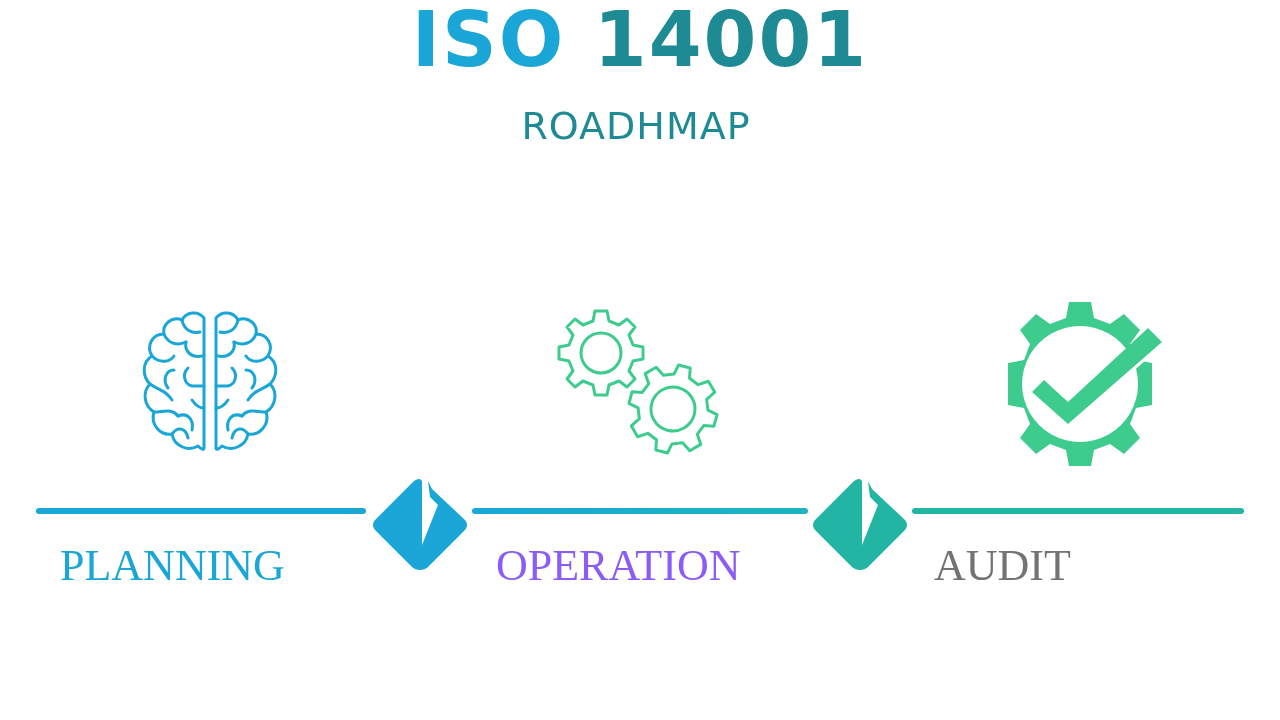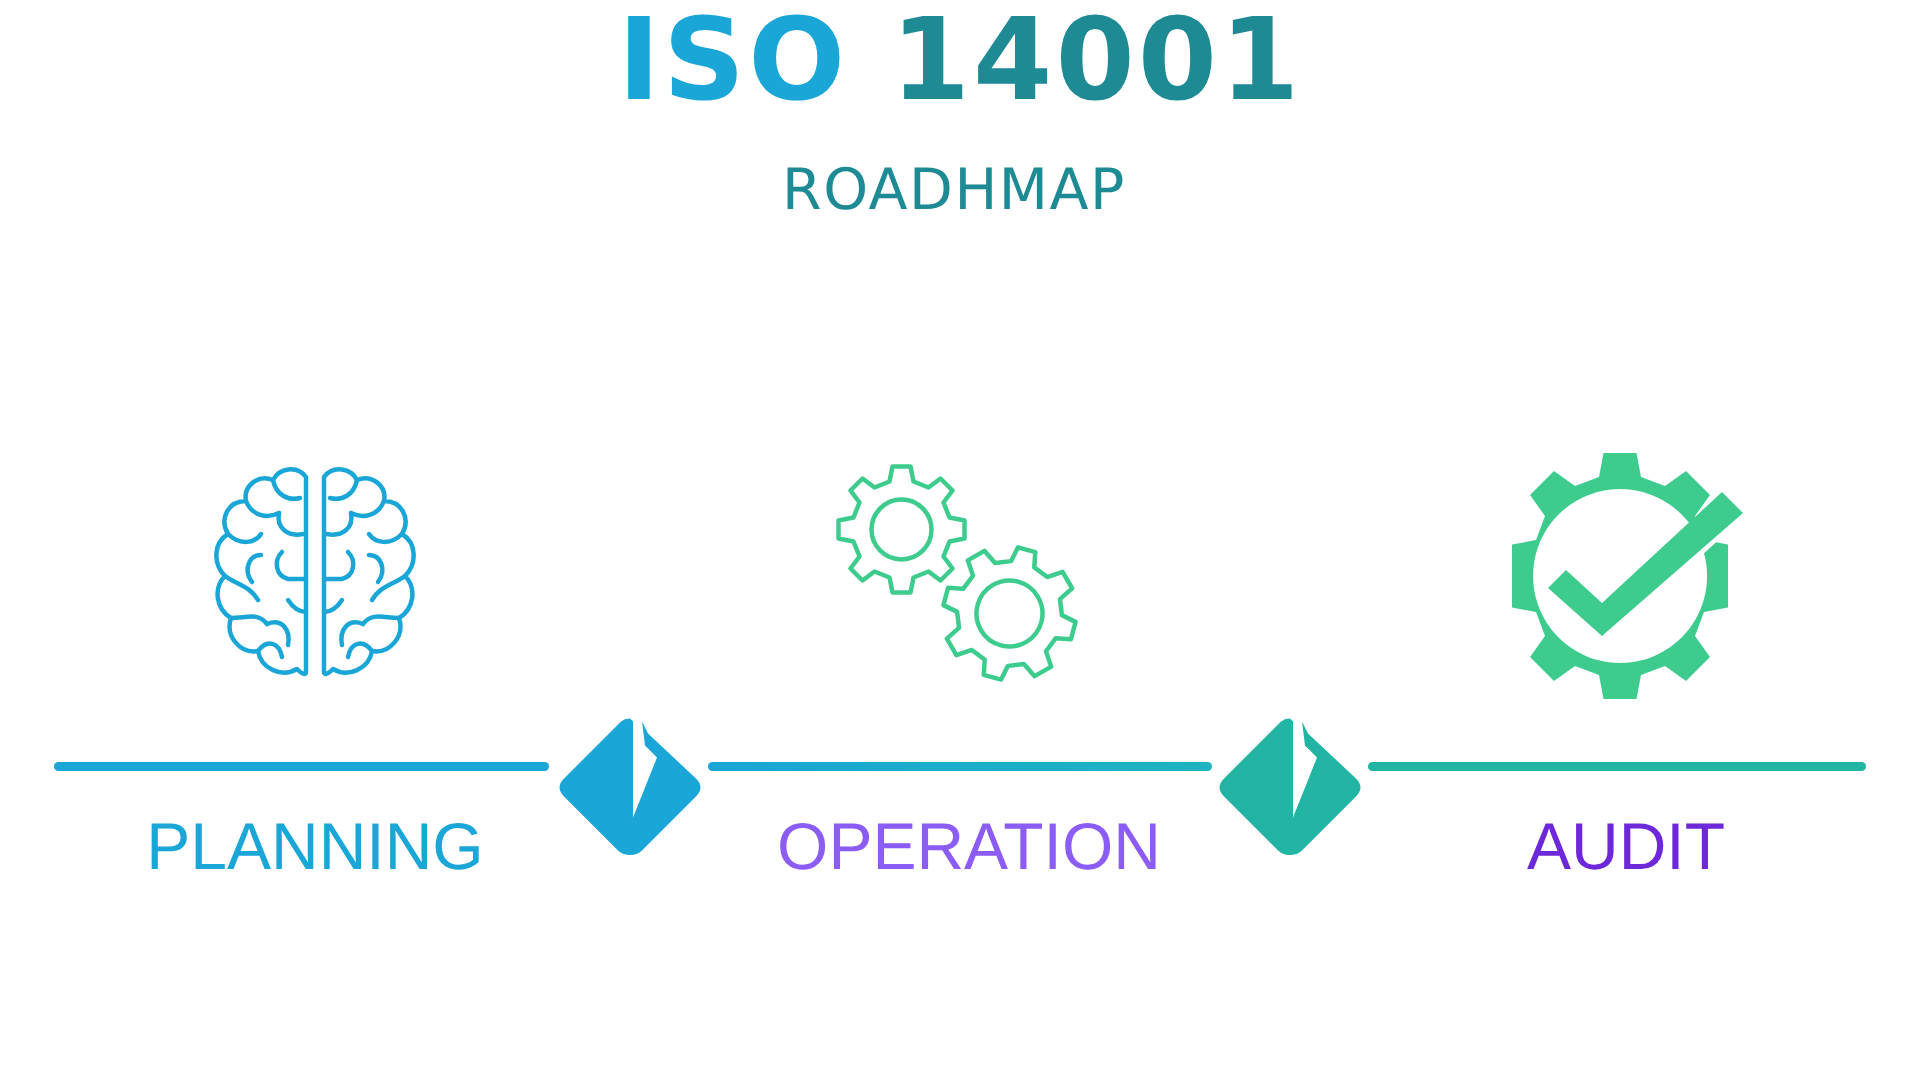--- a/index.html
+++ b/index.html
@@ -3,21 +3,21 @@
 <meta charset="utf-8">
 <style>
   html,body{margin:0;padding:0;background:#ffffff;}
   body{width:1280px;height:720px;position:relative;overflow:hidden;font-family:"Liberation Sans","DejaVu Sans",sans-serif;}
   .title{position:absolute;left:0;width:1280px;top:0;text-align:center;font-weight:bold;font-size:76px;line-height:80px;letter-spacing:2px;font-family:"DejaVu Sans",sans-serif;}
   .title .iso{color:#1aa6d6;}
   .title .num{color:#1e8a94;}
   .subtitle{position:absolute;left:0;width:1200px;top:104px;text-align:center;font-size:38px;color:#1e8a94;letter-spacing:1px;font-family:"DejaVu Sans",sans-serif;margin-left:36px;}
   .line{position:absolute;height:6px;top:508px;border-radius:3px;}
   .marker{position:absolute;top:475px;width:100px;height:100px;}
-  .label{position:absolute;top:540px;font-size:44px;font-family:Liberation Sans, sans-serif;text-align:center;}
+  .label{position:absolute;top:540px;font-size:44px;font-family:Liberation Serif, serif;text-align:left;}
   .icon{position:absolute;}
 </style>
 </head>
 <body>
 
 <div class="title">
   <span class="iso">ISO</span>
   <span class="num">14001</span>
 </div>
 <div class="subtitle">ROADHMAP</div>
@@ -74,13 +74,13 @@
 
 <svg class="marker" style="left:370px" viewBox="0 0 100 100">
   <path d="M50 4 C46 4 44 6 42 8 L6 44 C2 48 2 52 6 56 L42 92 C46 96 54 96 58 92 L94 56 C98 52 98 48 94 44 L62 14 L58 6 L60 22 L68 30 L52 70 L52 6 Z" fill="#1aa6d6"></path>
 </svg>
 <svg class="marker" style="left:810px" viewBox="0 0 100 100">
   <path d="M50 4 C46 4 44 6 42 8 L6 44 C2 48 2 52 6 56 L42 92 C46 96 54 96 58 92 L94 56 C98 52 98 48 94 44 L62 14 L58 6 L60 22 L68 30 L52 70 L52 6 Z" fill="#22b5a4"></path>
 </svg>
 
 <div class="label" style="left:60px;width:300px;color:#1aa6d6;">PLANNING</div>
 <div class="label" style="left:496px;width:300px;color:#8b5cf6;">OPERATION</div>
-<div class="label" style="left:934px;width:300px;color:#6d28d9;">AUDIT</div>
+<div class="label" style="left:934px;width:300px;color:#737373;">AUDIT</div>
 
 </body></html>

